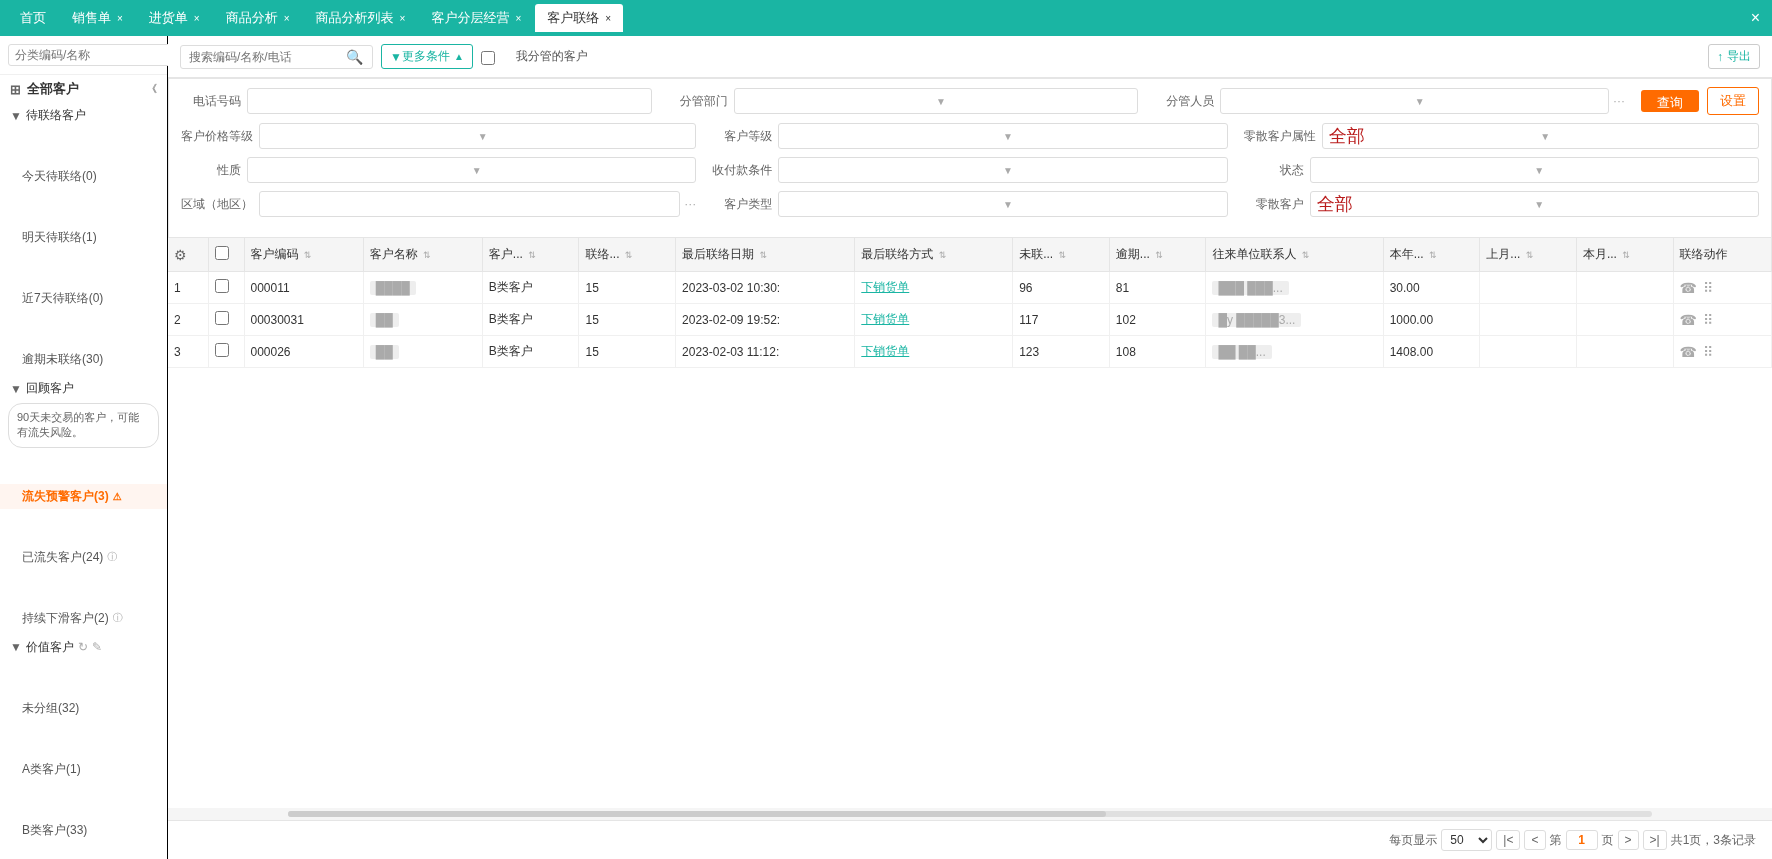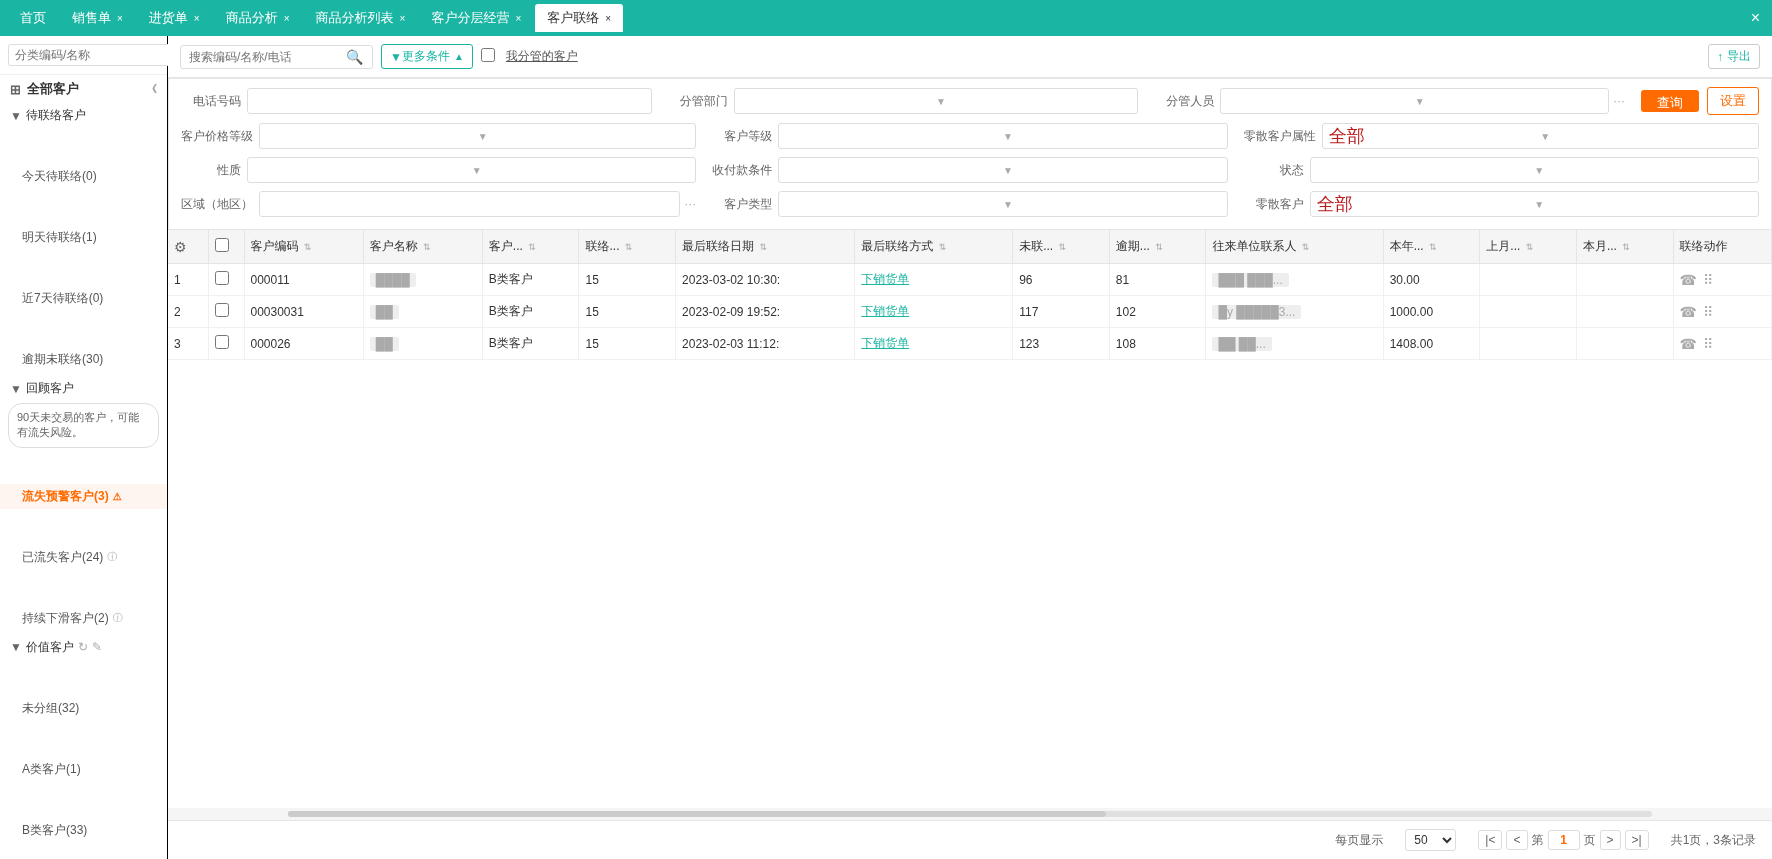--- a/index.html
+++ b/index.html
@@ -77,21 +77,21 @@
       display: flex; align-items: center; border: 1px solid #ddd; border-radius: 3px;
       padding: 3px 8px; background: #fff; width: 193px;
     }
     .search-input-wrap input { border: none; outline: none; font-size: 12px; width: 160px; }
     .search-btn { background: none; border: none; color: #1ab5a3; cursor: pointer; font-size: 14px; }
     .filter-btn {
       display: flex; align-items: center; color: #1ab5a3; cursor: pointer; font-size: 12px;
       border: 1px solid #1ab5a3; border-radius: 3px; padding: 3px 8px; background: #fff;
     }
     .filter-btn .arrow { margin-left: 4px; font-size: 10px; }
-    .checkbox-label { display: flex; align-items: flex-start; gap: 11px; color: #555; cursor: pointer; text-decoration: underline; }
+    .checkbox-label { display: flex; align-items: flex-end; gap: 21px; color: #555; cursor: pointer; }
     .spacer { flex: 1; }
     .export-btn {
       display: flex; align-items: center; color: #1ab5a3; cursor: pointer; font-size: 12px;
       border: 1px solid #ccc; border-radius: 3px; padding: 3px 8px; background: #fff; gap: 4px;
     }
 
     
     .filter-panel {
       background: #fff; border: 1px solid #e5e5e5; margin: 0; padding: 8px 12px;
     }
@@ -138,21 +138,21 @@
       padding: 7px 6px; color: #333; border-right: 1px solid #f0f0f0; white-space: nowrap;
     }
     .link-text { color: #1ab5a3; cursor: pointer; text-decoration: underline; }
     .action-icons { display: flex; gap: 6px; color: #aaa; cursor: pointer; }
     .action-icon { font-size: 14px; }
     .blurred { color: #aaa; background: #eee; padding: 0 6px; border-radius: 2px; }
 
     
     .pagination {
       background: #fff; border-top: 1px solid #e5e5e5; padding: 8px 16px;
-      display: flex; align-items: center; justify-content: flex-end; gap: 22px;
+      display: flex; align-items: center; justify-content: flex-end; gap: 4px;
     }
     .pagination span { color: #666; font-size: 12px; }
     .page-size-select {
       border: 1px solid #ddd; border-radius: 3px; padding: 2px 4px; font-size: 12px;
       color: #333; background: #fff; cursor: pointer;
     }
     .page-nav { display: flex; align-items: center; gap: 4px; }
     .page-btn {
       border: 1px solid #ddd; background: #fff; color: #666; padding: 2px 6px;
       border-radius: 3px; cursor: pointer; font-size: 12px;
@@ -381,21 +381,21 @@
         </div>
         <div class="filter-field">
           <span class="filter-label">状态</span>
           <div class="filter-select">
             <span></span>
             <span class="down-arrow">▼</span>
           </div>
         </div>
       </div>
 
-      <div class="filter-row" style="margin-bottom:4px;">
+      <div class="filter-row" style="margin-bottom:12px;">
         <div class="filter-field">
           <span class="filter-label">区域（地区）</span>
           <div class="filter-select">
             <span></span>
           </div>
           <span class="filter-dots">···</span>
         </div>
         <div class="filter-field">
           <span class="filter-label">客户类型</span>
           <div class="filter-select">

